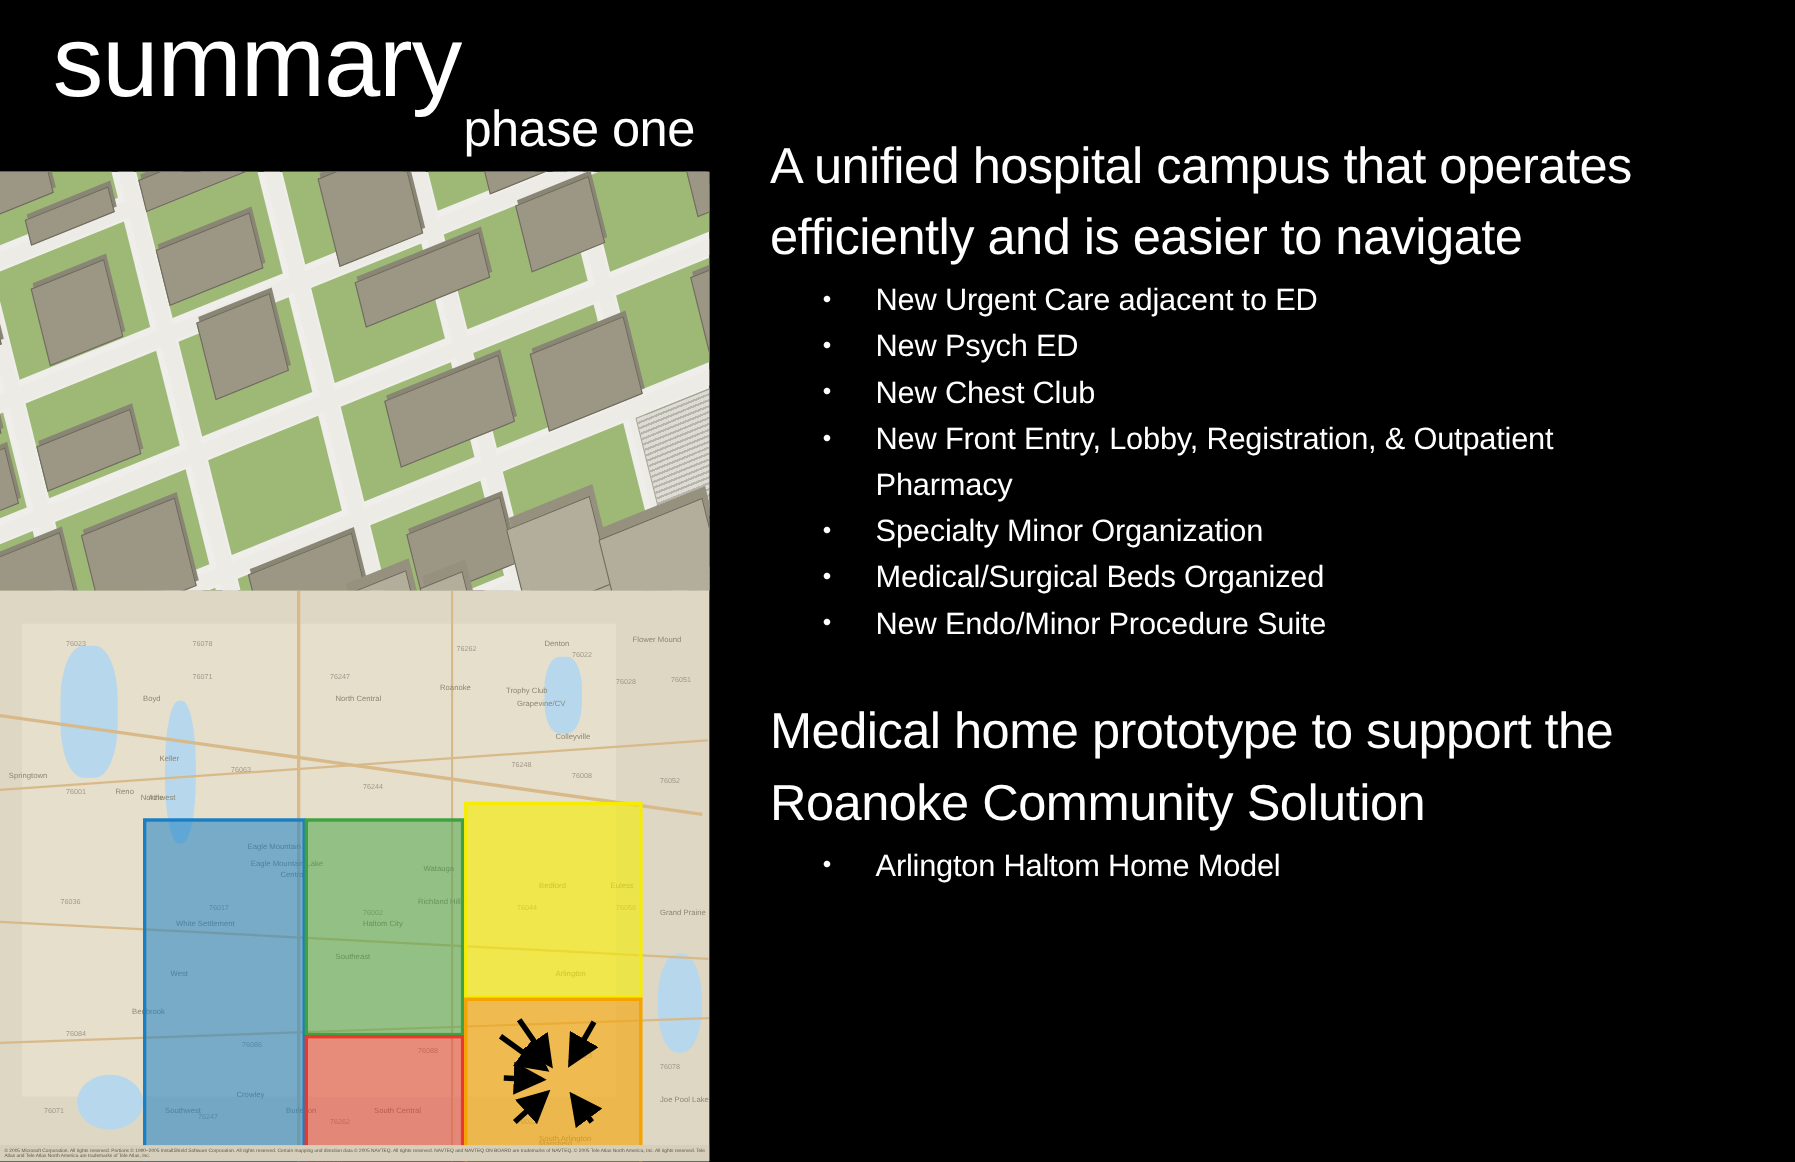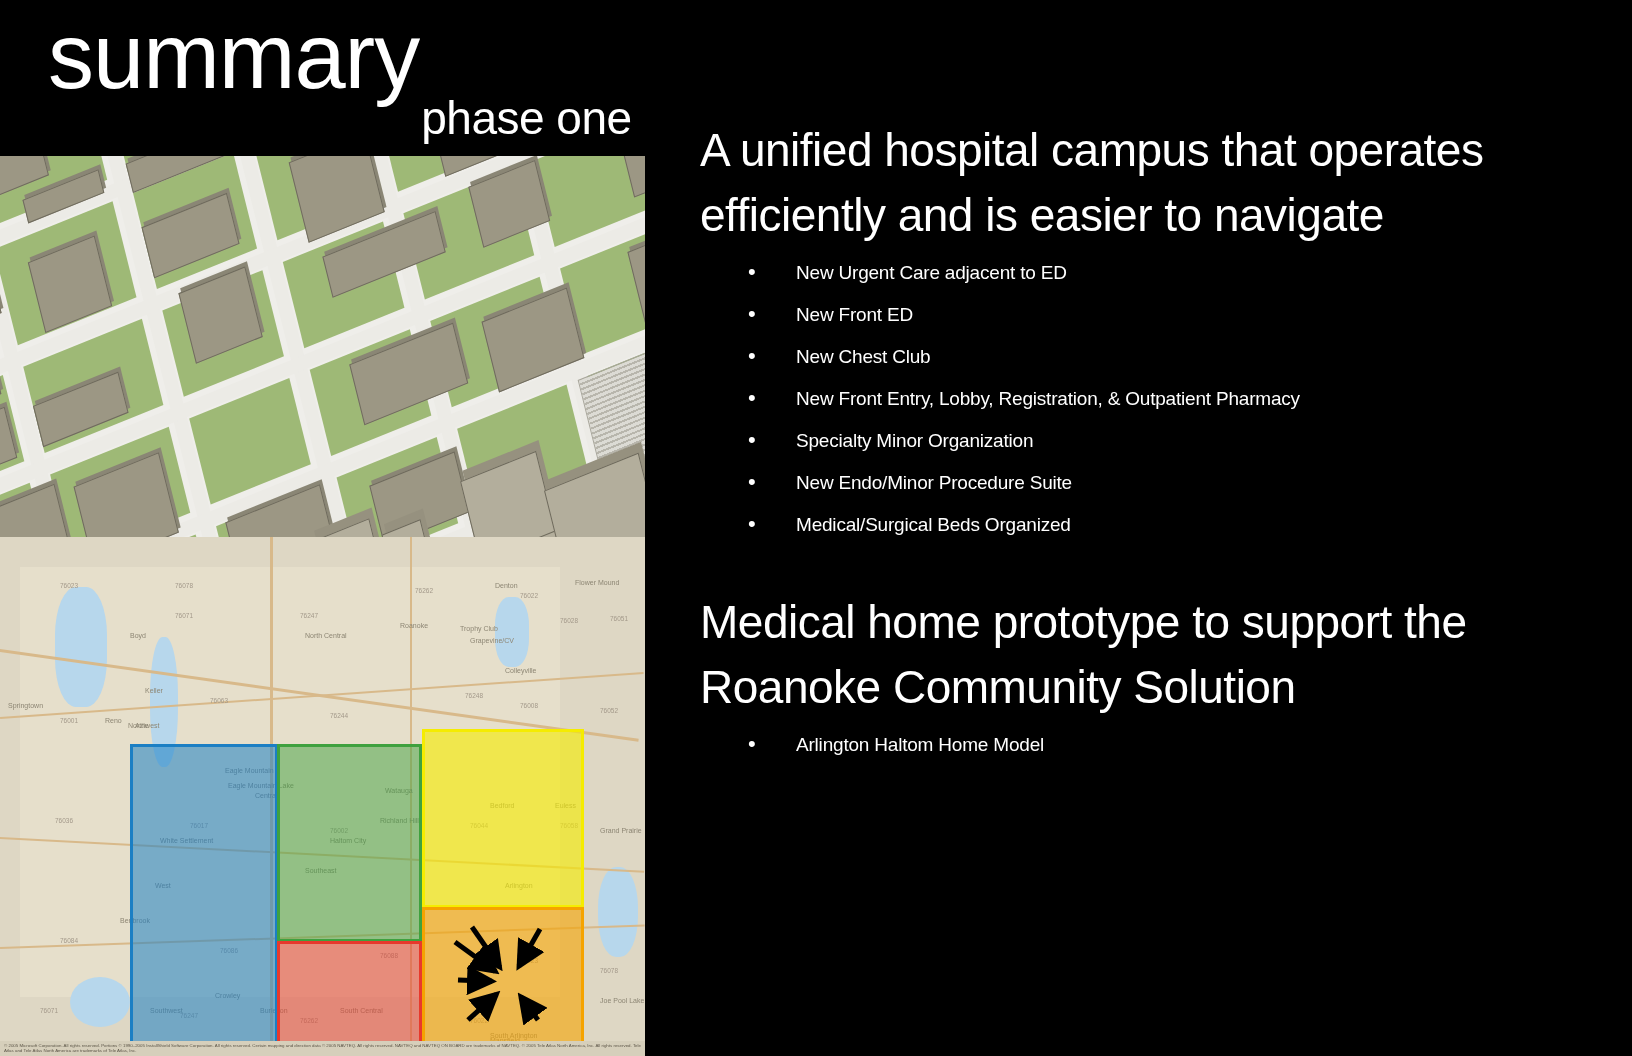--- a/index.html
+++ b/index.html
@@ -34,21 +34,21 @@
   .water{position:absolute;background:#b7d7ec;}
 
   .ovl{position:absolute;box-sizing:border-box;}
 
   .copyright{position:absolute;left:0;bottom:0;width:645px;font-size:4.4px;line-height:5.6px;color:#5d5648;padding:2px 4px;box-sizing:border-box;background:#d6cfbb;}
 
   
   .right-col{position:absolute;left:700px;top:118px;width:800px;color:#fff;}
   .head{font-size:46px;line-height:65px;font-weight:400;letter-spacing:-0.5px;}
   ul.bul{list-style:none;margin:4px 0 0 0;padding:0;}
-  ul.bul li{position:relative;padding-left:96px;font-size:19px;line-height:42px;letter-spacing:-0.2px;}
+  ul.bul li{position:relative;padding-left:96px;font-size:28px;line-height:42px;letter-spacing:-0.2px;}
   ul.bul li:before{content:"\2022";position:absolute;left:48px;top:-1px;font-size:22px;}
   .gap{height:44px;}
   .head2{font-size:46px;line-height:65px;font-weight:400;letter-spacing:-0.5px;}
 </style>
 </head>
 <body>
 
 <div class="slide">
 
   <div class="title-block">
@@ -233,26 +233,26 @@
         </svg>
 
       <div class="copyright">© 2005 Microsoft Corporation. All rights reserved. Portions © 1990–2005 InstallShield Software Corporation. All rights reserved. Certain mapping and direction data © 2005 NAVTEQ. All rights reserved. NAVTEQ and NAVTEQ ON BOARD are trademarks of NAVTEQ. © 2005 Tele Atlas North America, Inc. All rights reserved. Tele Atlas and Tele Atlas North America are trademarks of Tele Atlas, Inc.</div>
     </div>
   </div>
 
   <div class="right-col">
     <div class="head">A unified hospital campus that operates efficiently and is easier to navigate</div>
     <ul class="bul" id="bul1">
         <li>New Urgent Care adjacent to ED</li>
-        <li>New Front ED</li>
+        <li>New Psych ED</li>
         <li>New Chest Club</li>
         <li>New Front Entry, Lobby, Registration, &amp; Outpatient Pharmacy</li>
         <li>Specialty Minor Organization</li>
+        <li>Medical/Surgical Beds Organized</li>
         <li>New Endo/Minor Procedure Suite</li>
-        <li>Medical/Surgical Beds Organized</li>
       </ul>
     <div class="gap"></div>
     <div class="head2">Medical home prototype to support the Roanoke Community Solution</div>
     <ul class="bul" id="bul2">
         <li>Arlington Haltom Home Model</li>
       </ul>
   </div>
 </div>
 
 </body></html>

